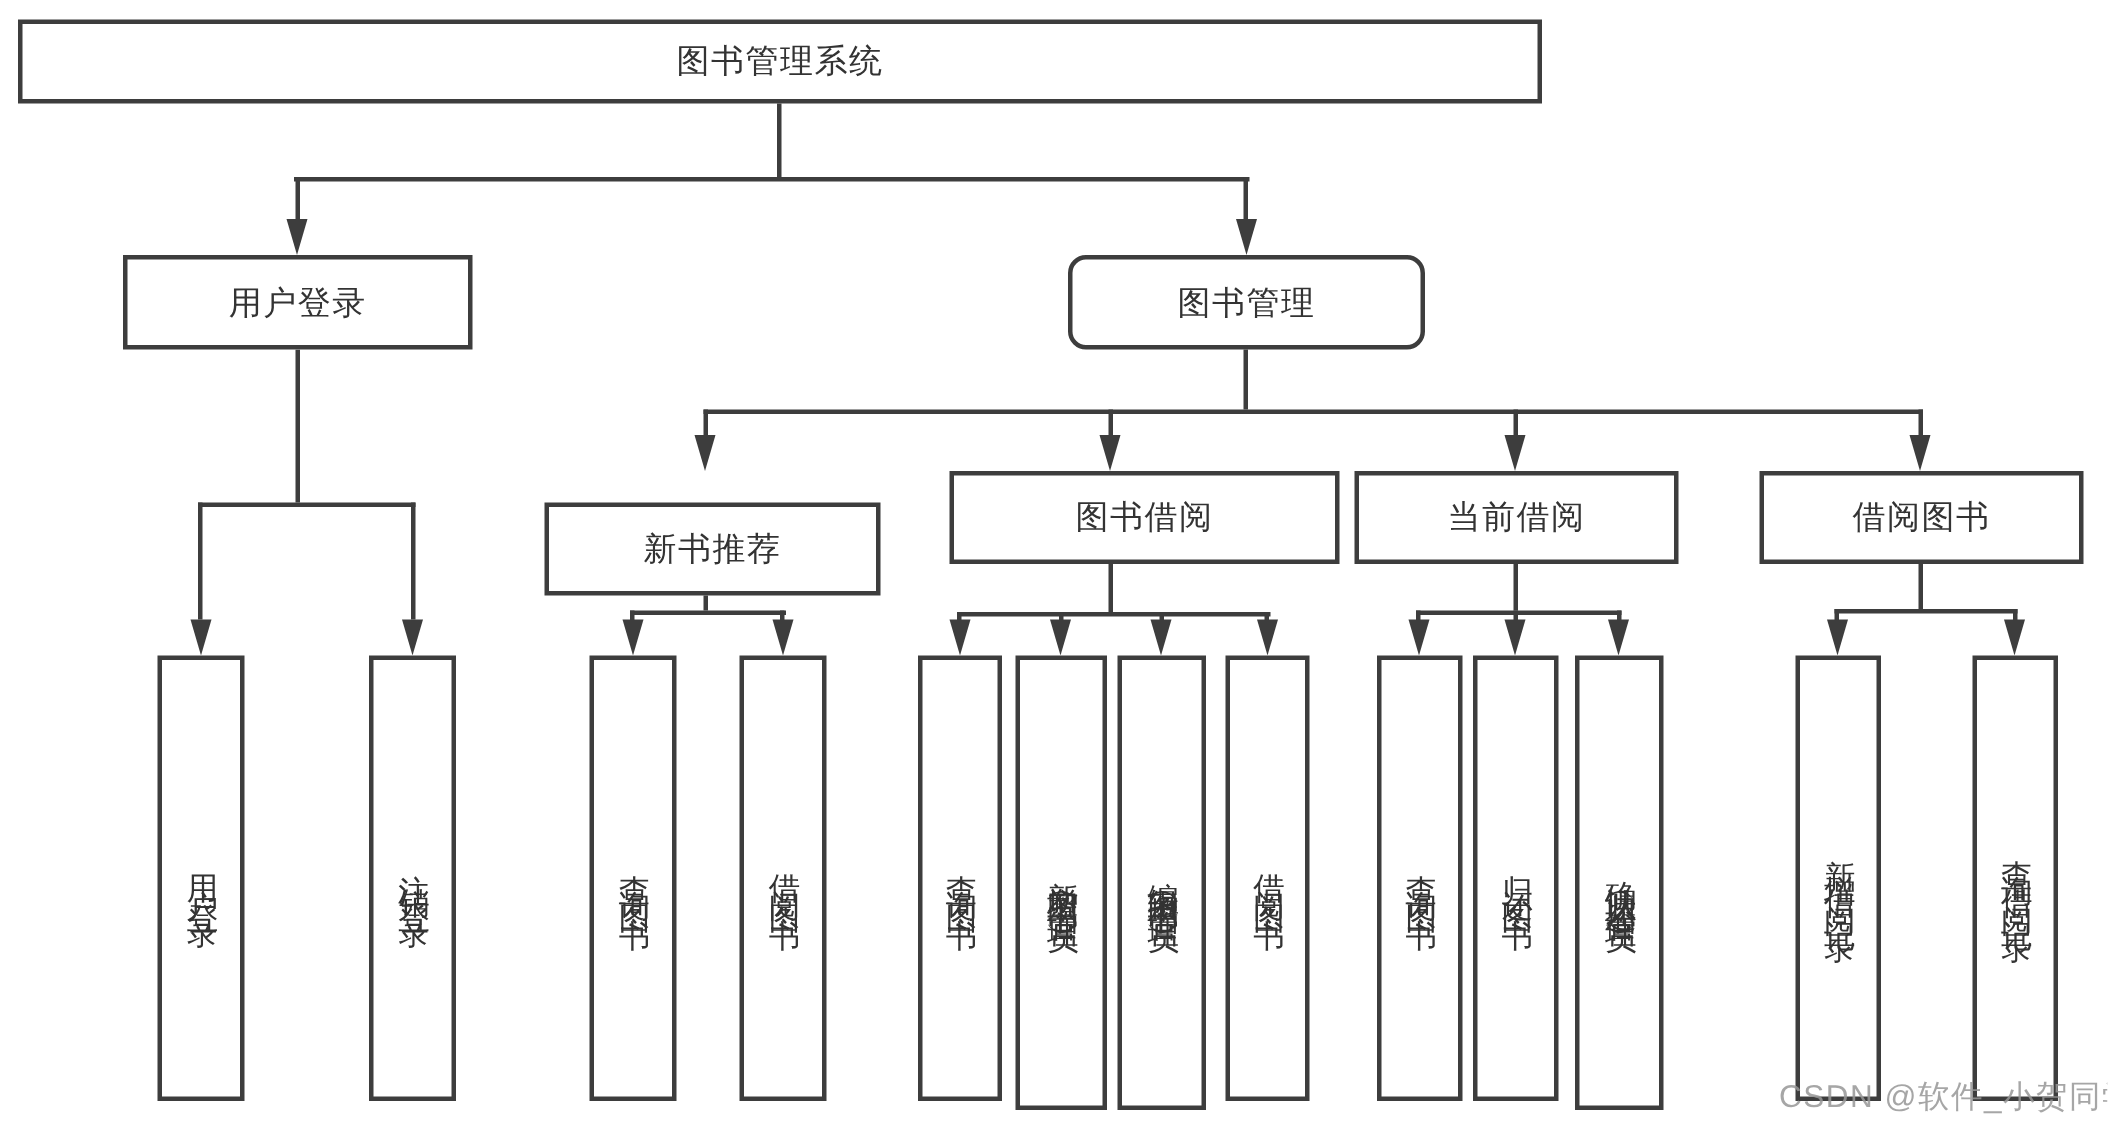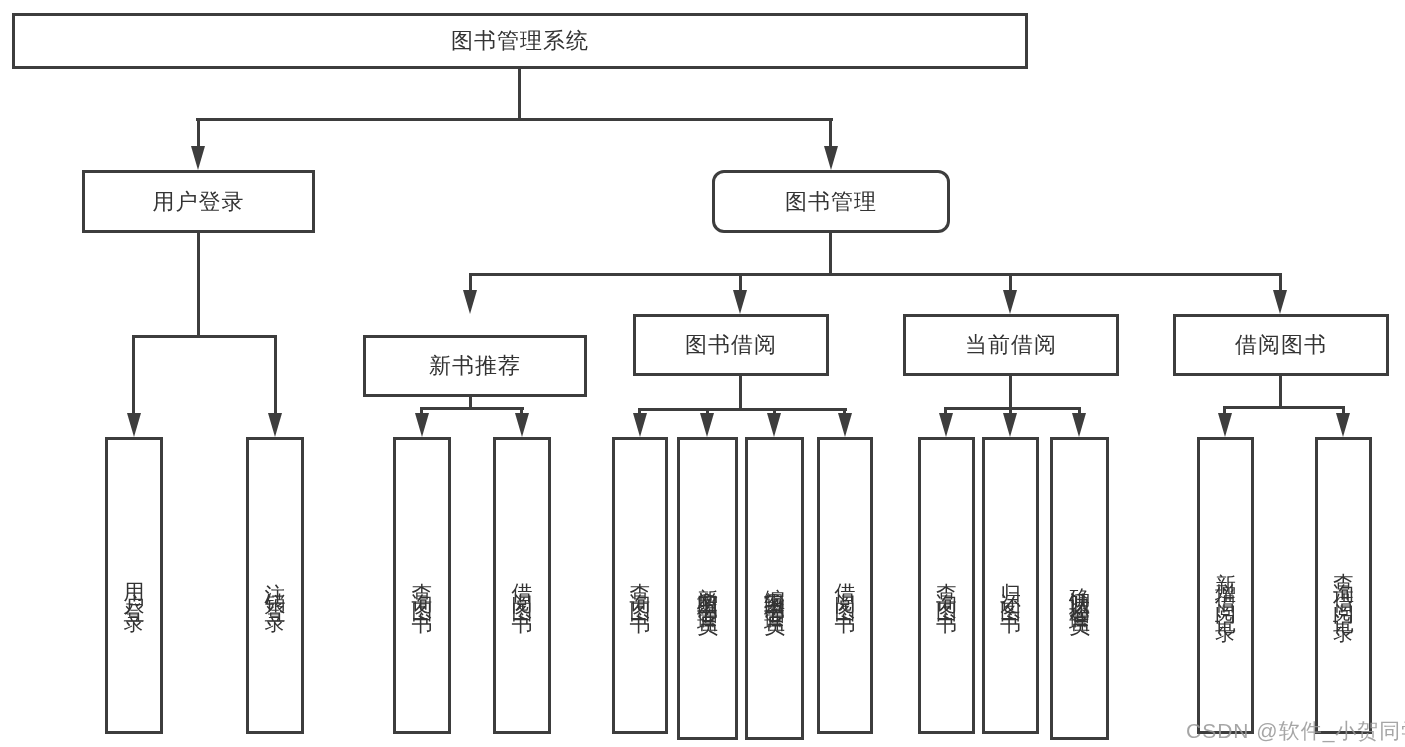--- a/index.html
+++ b/index.html
@@ -70,21 +70,21 @@
   <div class="vline" style="left:739px;top:273px;height:19px;"></div>
   <div class="arrow" style="left:733px;top:290px;"></div>
   <div class="vline" style="left:1009px;top:273px;height:19px;"></div>
   <div class="arrow" style="left:1003px;top:290px;"></div>
   <div class="vline" style="left:1279px;top:273px;height:19px;"></div>
   <div class="arrow" style="left:1273px;top:290px;"></div>
 
   <div class="hbox" style="left:363px;top:314px;width:224px;height:62px;margin-top:21px;">
     <span>新书推荐</span>
   </div>
-  <div class="hbox" style="left:633px;top:314px;width:196px;height:62px;">
+  <div class="hbox" style="left:633px;top:314px;width:260px;height:62px;">
     <span>图书借阅</span>
   </div>
   <div class="hbox" style="left:903px;top:314px;width:216px;height:62px;">
     <span>当前借阅</span>
   </div>
   <div class="hbox" style="left:1173px;top:314px;width:216px;height:62px;">
     <span>借阅图书</span>
   </div>
 
   <div class="vline" style="left:469px;top:376px;height:31px;"></div>

